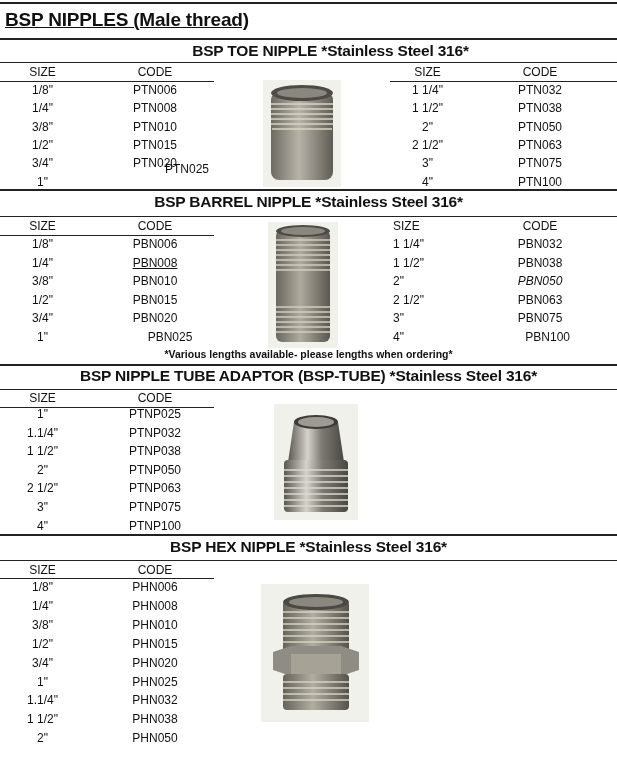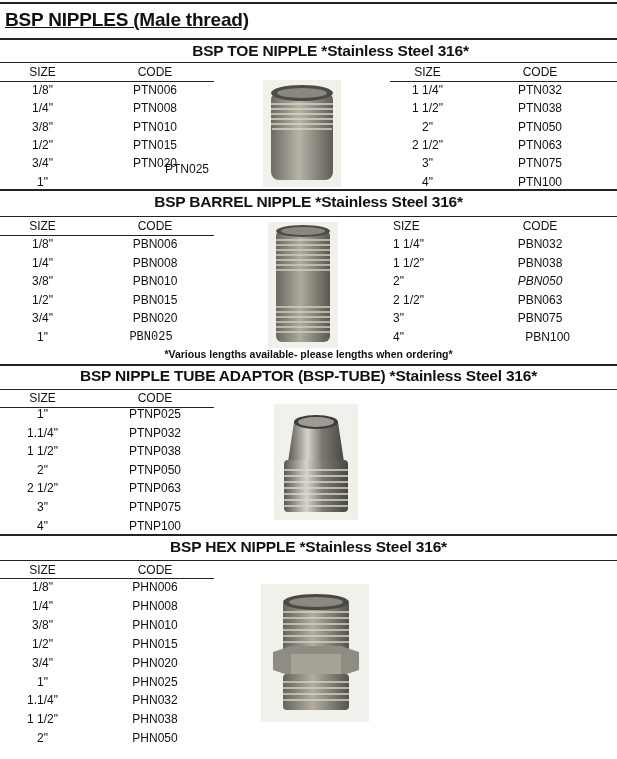--- a/index.html
+++ b/index.html
@@ -89,29 +89,29 @@
 <div class="cell c" style="left:20px;width:45px;top:217px;">SIZE</div>
 <div class="cell c" style="left:125px;width:60px;top:217px;">CODE</div>
 <div class="hline t1" style="top:235px;width:214px;"></div>
 <div class="cell l" style="left:393px;width:45px;top:217px;">SIZE</div>
 <div class="cell c" style="left:510px;width:60px;top:217px;">CODE</div>
 
 <div id="barrel-left">
     <div class="cell c" style="left: 20px; width: 45px; top: 235px;">1/8"</div>
     <div class="cell c" style="left: 125px; width: 60px; top: 235px;">PBN006</div>
     <div class="cell c" style="left: 20px; width: 45px; top: 253.5px;">1/4"</div>
-    <div class="cell c" style="left: 125px; width: 60px; top: 253.5px;">PBN008</div>
+    <div class="cell c" style="left: 125px; width: 60px; top: 253.5px; text-decoration: underline;">PBN008</div>
     <div class="cell c" style="left: 20px; width: 45px; top: 272px;">3/8"</div>
     <div class="cell c" style="left: 125px; width: 60px; top: 272px;">PBN010</div>
     <div class="cell c" style="left: 20px; width: 45px; top: 290.5px;">1/2"</div>
     <div class="cell c" style="left: 125px; width: 60px; top: 290.5px;">PBN015</div>
     <div class="cell c" style="left: 20px; width: 45px; top: 309px;">3/4"</div>
     <div class="cell c" style="left: 125px; width: 60px; top: 309px;">PBN020</div>
     <div class="cell c" style="left: 20px; width: 45px; top: 327.5px;">1"</div>
-    <div class="cell c" style="left: 121px; width: 60px; top: 327.5px; font-family: Liberation Mono, monospace;">PBN025</div>
+    <div class="cell c" style="left: 140px; width: 60px; top: 327.5px;">PBN025</div>
   </div>
 <div id="barrel-right">
     <div class="cell l" style="left: 393px; width: 60px; top: 235px;">1 1/4"</div>
     <div class="cell c" style="left: 510px; width: 60px; top: 235px;">PBN032</div>
     <div class="cell l" style="left: 393px; width: 60px; top: 253.5px;">1 1/2"</div>
     <div class="cell c" style="left: 510px; width: 60px; top: 253.5px;">PBN038</div>
     <div class="cell l" style="left: 393px; width: 60px; top: 272px;">2"</div>
     <div class="cell c" style="left: 510px; width: 60px; top: 272px; font-style: italic;">PBN050</div>
     <div class="cell l" style="left: 393px; width: 60px; top: 290.5px;">2 1/2"</div>
     <div class="cell c" style="left: 510px; width: 60px; top: 290.5px;">PBN063</div>

